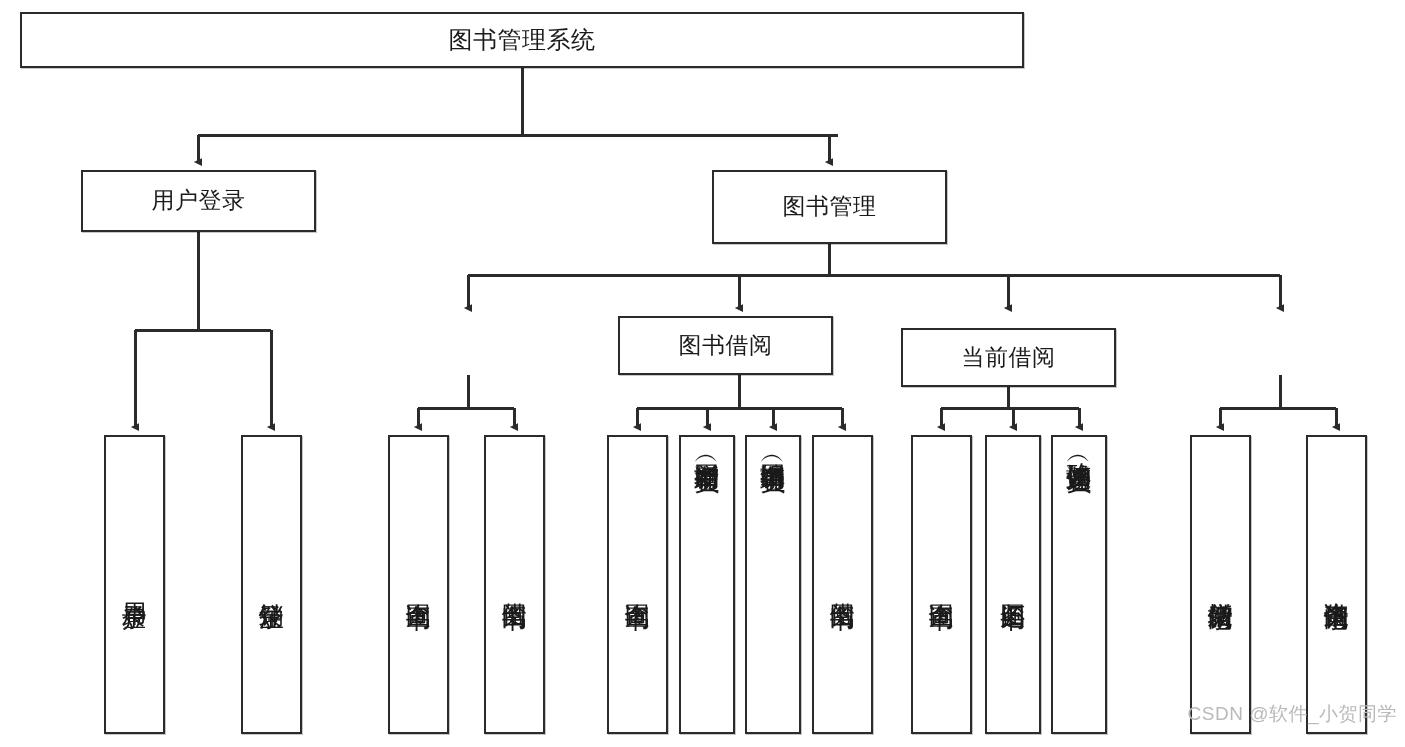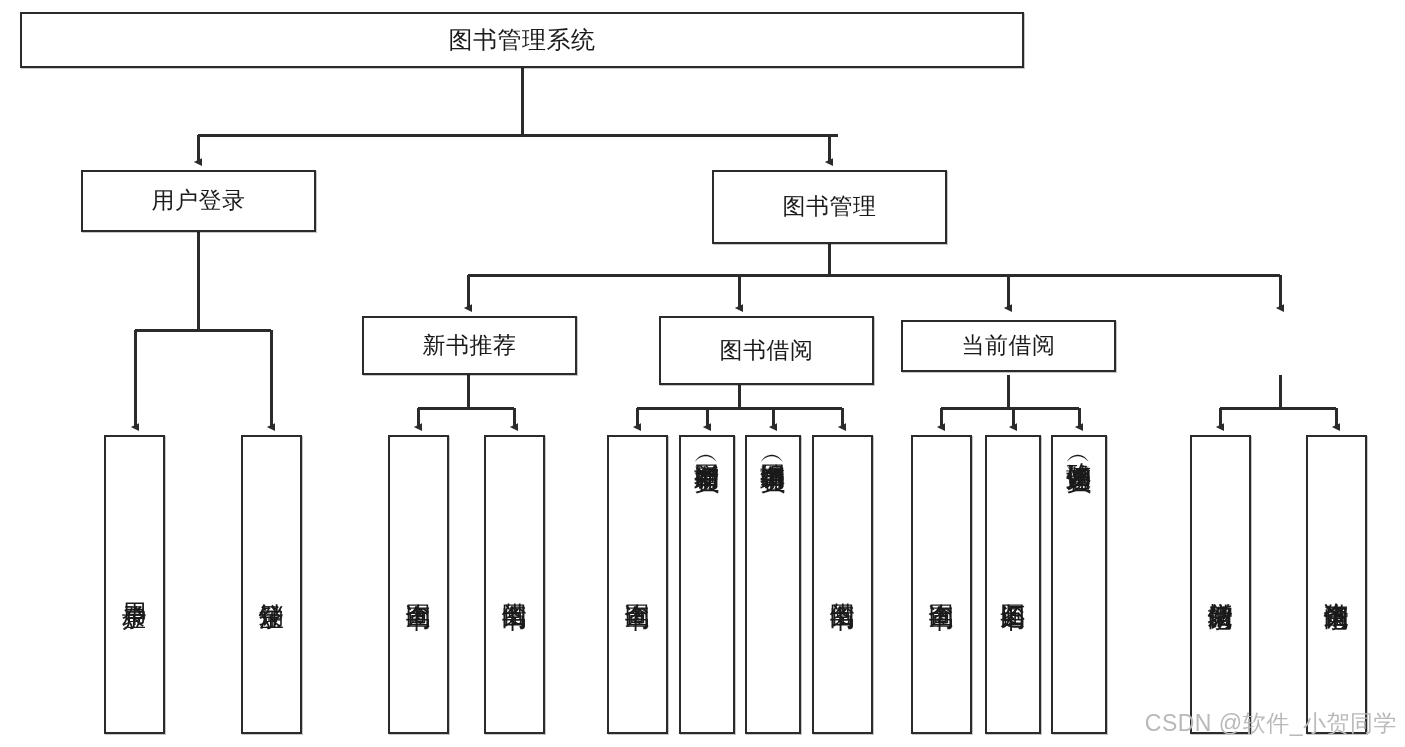--- a/index.html
+++ b/index.html
@@ -72,22 +72,22 @@
     justify-content: center;
   }
   .leaf-inner.top-aligned {
     align-items: flex-start;
     padding-top: 6px;
     box-sizing: border-box;
   }
   #watermark {
     position: absolute;
     right: 8px;
-    bottom: 8px;
-    font-size: 23px;
+    bottom: 20px;
+    font-size: 19px;
     color: #b9b9b9;
     letter-spacing: 0.5px;
     white-space: nowrap;
     user-select: none;
   }
 </style>
 </head>
 <body>
 
 <div id="diagram-root">
@@ -149,27 +149,24 @@
     <span class="node-label-h">图书管理系统</span>
   </div>
 
   <div class="node node-l2" id="node-l2-0" style="left: 81px; top: 170px; width: 235px; height: 62px;">
     <span class="node-label-h">用户登录</span>
   </div>
   <div class="node node-l2" id="node-l2-1" style="left: 712px; top: 170px; width: 235px; height: 74px;">
     <span class="node-label-h">图书管理</span>
   </div>
 
-  <div class="node node-l3" id="node-l3-0" style="left: 362px; top: 316px; width: 215px; height: 59px;">
-    <span class="node-label-h">新书推荐</span>
-  </div>
-  <div class="node node-l3" id="node-l3-1" style="left: 659px; top: 316px; width: 215px; height: 69px;">
+  <div class="node node-l3" id="node-l3-1" style="left: 618px; top: 316px; width: 215px; height: 59px;">
     <span class="node-label-h">图书借阅</span>
   </div>
-  <div class="node node-l3" id="node-l3-2" style="left: 901px; top: 320px; width: 215px; height: 52px;">
+  <div class="node node-l3" id="node-l3-2" style="left: 901px; top: 328px; width: 215px; height: 59px;">
     <span class="node-label-h">当前借阅</span>
   </div>
 
   <div class="node node-leaf" id="node-leaf-0" style="left: 104px; top: 435px; width: 61px; height: 299px;">
     <span class="leaf-inner">
         <span class="node-label-v">用户登录</span>
       </span>
   </div>
   <div class="node node-leaf" id="node-leaf-1" style="left: 241px; top: 435px; width: 61px; height: 299px;">
     <span class="leaf-inner">

